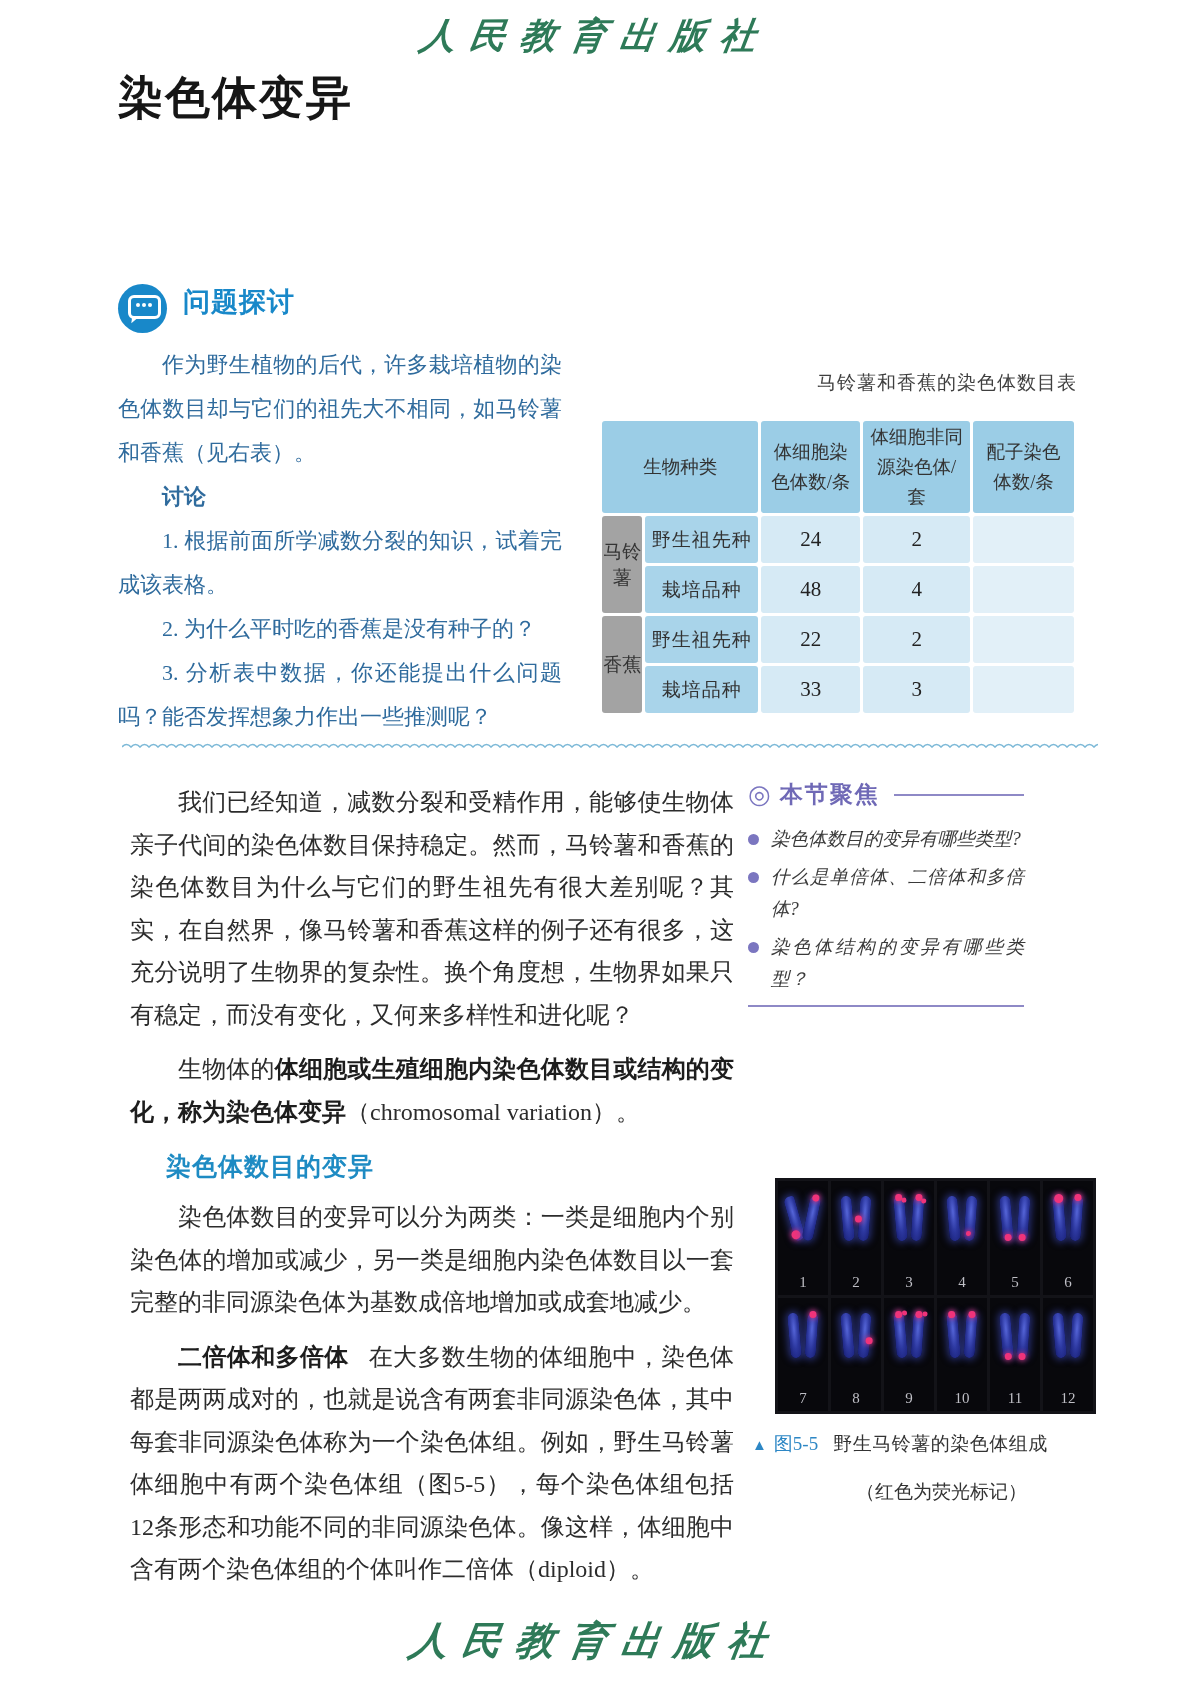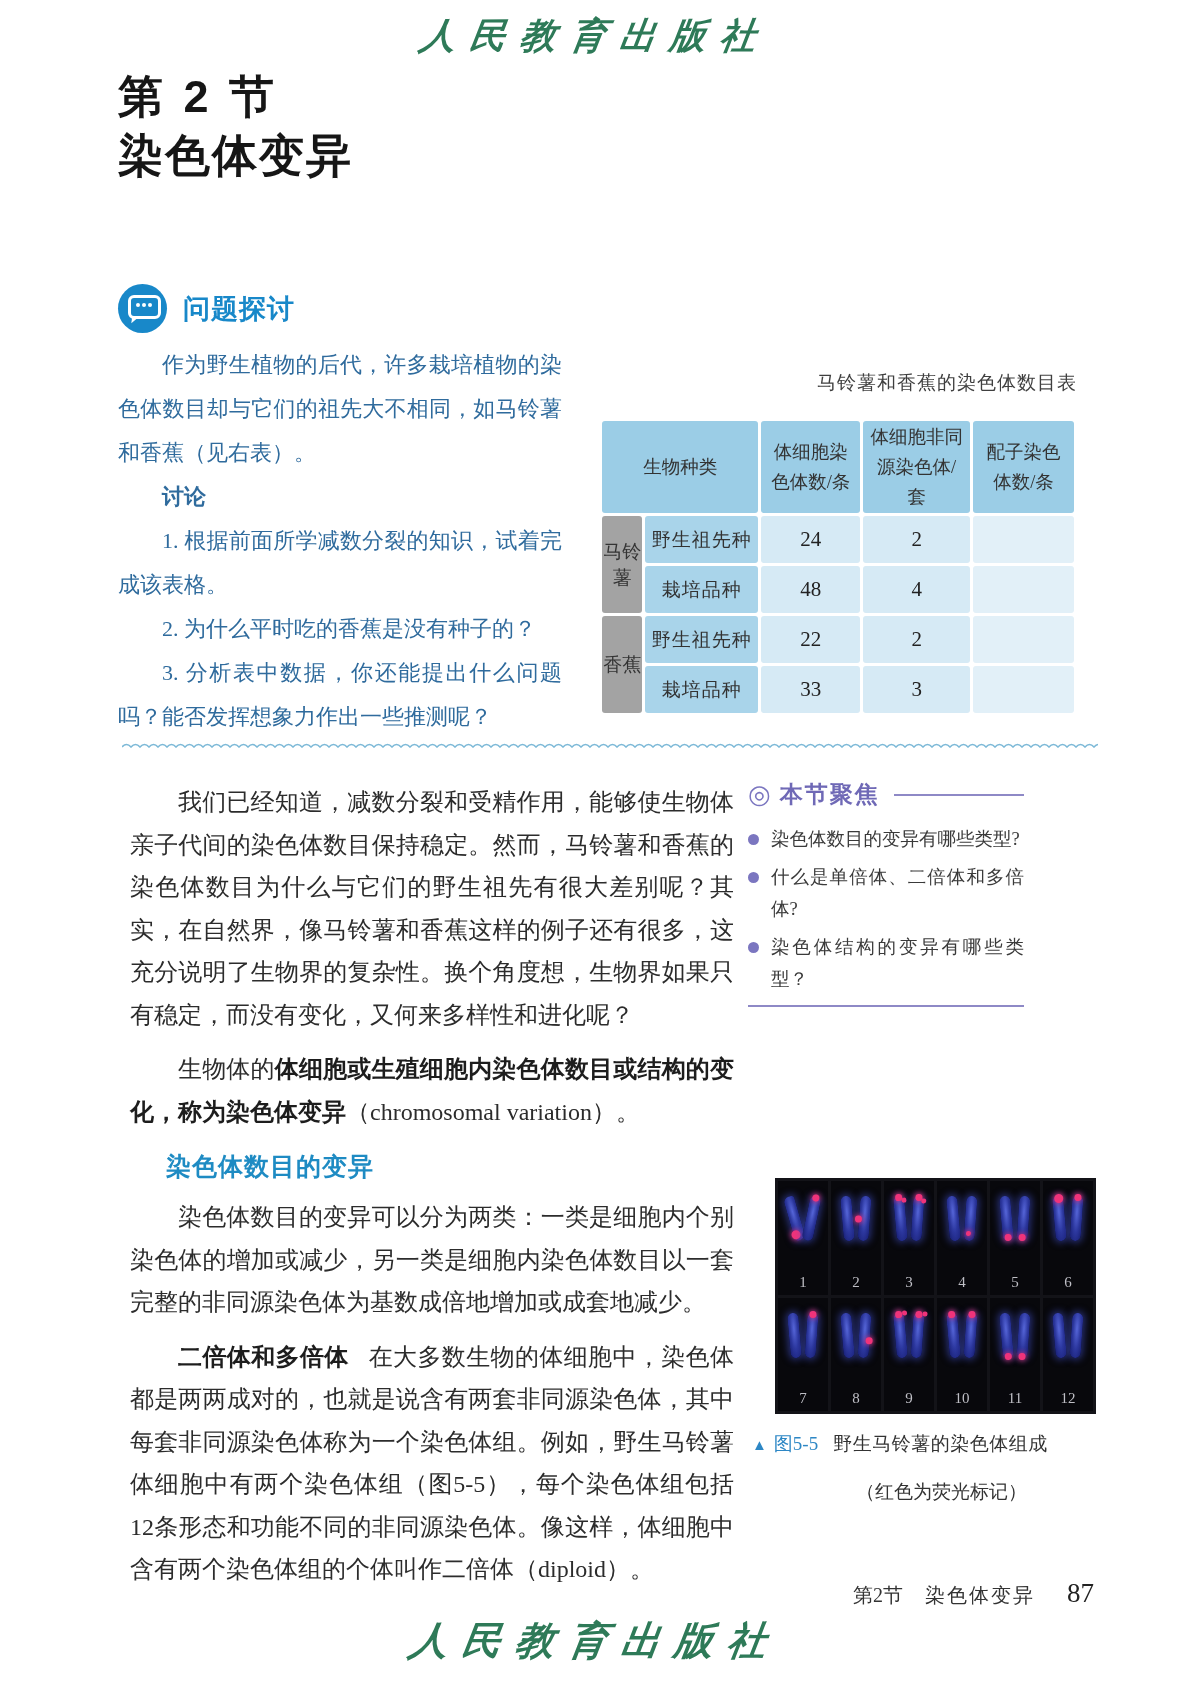--- a/index.html
+++ b/index.html
@@ -14,21 +14,21 @@
   .logo-bottom{top:1614px;font-size:39px;}
 
   
   .page-title{position:absolute;left:118px;top:68px;
         font-family:"Liberation Sans","DejaVu Sans",sans-serif;font-weight:bold;color:#161616;}
   .title-line1{font-size:45px;line-height:58px;letter-spacing:4px;}
   .title-line2{font-size:45px;line-height:60px;letter-spacing:2px;}
 
   
   .problem{position:absolute;left:118px;top:284px;width:444px;}
-  .p-head{display:flex;align-items:center;gap:16px;}
+  .p-head{display:flex;gap:16px;}
   .p-icon{position:relative;width:49px;height:49px;border-radius:50%;background:#1888c9;flex:none;}
   .p-tail{position:absolute;left:14px;top:29px;width:0;height:0;
           border-right:10px solid transparent;border-top:11px solid #ffffff;transform:rotate(8deg);}
   .p-bubble{position:absolute;left:10px;top:11px;width:27px;height:18px;
           border:3px solid #ffffff;border-radius:6px;background:#1888c9;}
   .p-dots{position:absolute;left:18px;top:19px;width:4px;height:4px;border-radius:50%;background:#fff;
           box-shadow:6px 0 0 #fff,12px 0 0 #fff;}
   .p-label{font-family:"Liberation Sans","DejaVu Sans",sans-serif;font-size:27px;font-weight:bold;
           color:#1888c9;letter-spacing:1px;}
   .p-body{margin-top:10px;font-size:22px;line-height:44px;color:#2f6b9d;text-align:justify;}
@@ -63,21 +63,21 @@
           font-size:25px;color:#1e8bc3;letter-spacing:1px;font-weight:bold;line-height:36px;}
 
   
   .sidebar{position:absolute;left:748px;top:779px;width:276px;}
   .sb-head{display:flex;align-items:center;gap:9px;}
   .sb-icon{color:#7b76c0;font-size:26px;line-height:1;}
   .sb-title{font-family:"Liberation Sans","DejaVu Sans",sans-serif;font-weight:bold;font-size:23px;
           color:#6f69b6;letter-spacing:2px;}
   .sb-rule{flex:1;height:0;border-top:2px solid #8e89c6;margin-left:5px;}
   .sb-list{list-style:none;margin:13px 0 0;padding:0;}
-  .sb-item{display:flex;gap:12px;margin-bottom:6px;}
+  .sb-item{display:flex;gap:12px;margin-bottom:6px;font-style:italic;}
   .sb-dot{flex:none;width:11px;height:11px;border-radius:50%;background:#7b76c0;margin-top:11px;}
   .sb-text{font-size:18.5px;line-height:32px;color:#3a3a3a;text-align:justify;}
   .sb-bottomline{border-top:2px solid #8e89c6;margin-top:10px;}
 
   
   .fig{position:absolute;left:775px;top:1178px;width:321px;height:236px;margin:0;background:#131318;}
   .fig-grid{display:grid;width:100%;height:100%;grid-template-columns:repeat(6,1fr);
           grid-template-rows:1fr 1fr;gap:3px;padding:3px;box-sizing:border-box;}
   .panel{background:#08080c;position:relative;overflow:hidden;}
   .num{position:absolute;bottom:4px;left:0;width:100%;text-align:center;color:#bfbfc6;font-size:15px;}
@@ -121,21 +121,20 @@
   .f-page{font-size:27px;color:#222;}
 </style>
 </head>
 <body>
 
 <div class="page">
 
   <div class="logo logo-top">人民教育出版社</div>
 
   <header class="page-title">
-    <div class="title-line1">第 2 节</div>
     <div class="title-line2">染色体变异</div>
   </header>
 
   <section class="problem">
     <div class="p-head">
       <div class="p-icon">
         <div class="p-tail"></div>
         <div class="p-bubble"></div>
         <div class="p-dots"></div>
       </div>
@@ -343,21 +342,16 @@
 
   <div class="fig-cap">
     <div class="cap-line1">
       <span class="cap-marker">▲</span>
       <span class="cap-label">图5-5</span>
       <span class="cap-text">野生马铃薯的染色体组成</span>
     </div>
     <div class="cap-note">（红色为荧光标记）</div>
   </div>
 
-  <footer class="pfooter">
-    <span class="f-sec">第2节</span>
-    <span class="f-title">染色体变异</span>
-    <span class="f-page">87</span>
-  </footer>
 
   <div class="logo logo-bottom">人民教育出版社</div>
 
 </div>
 
 </body></html>

